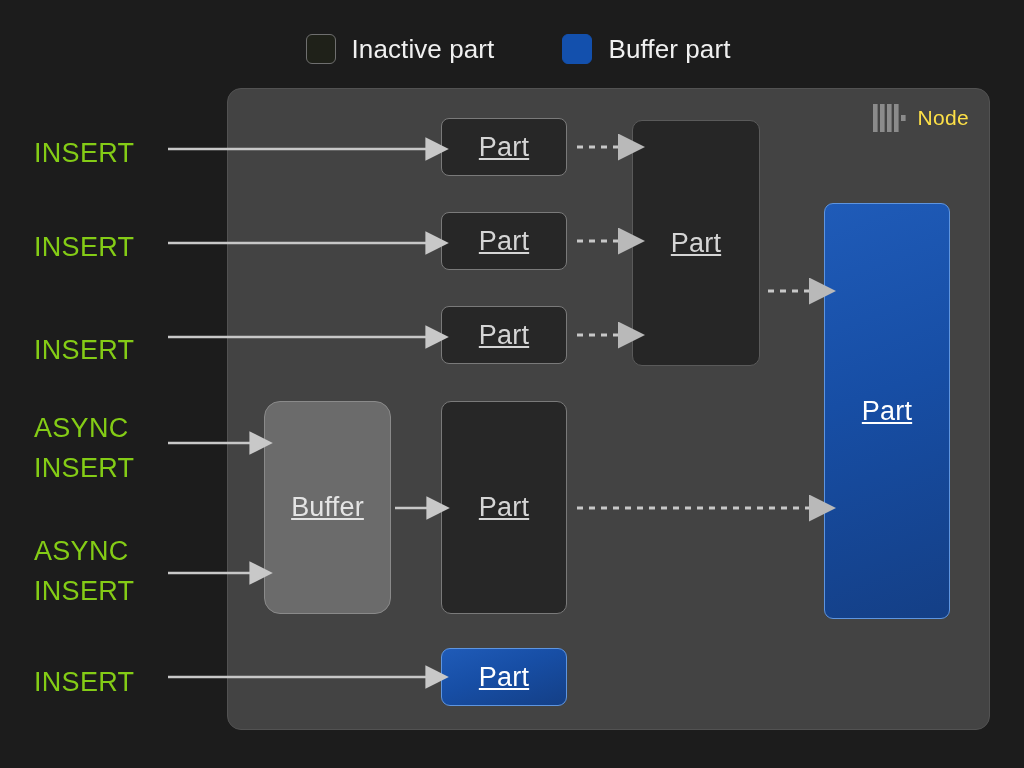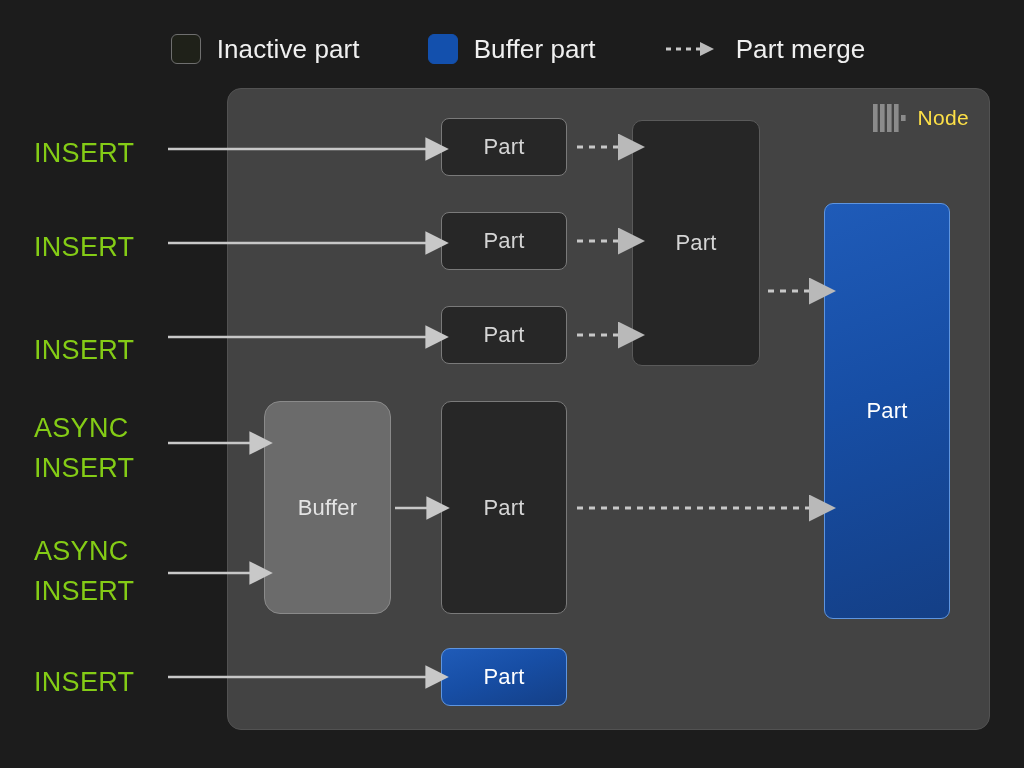--- a/index.html
+++ b/index.html
@@ -96,22 +96,23 @@
   }
 
   
   .box {
     position: absolute;
     box-sizing: border-box;
     display: flex;
     align-items: center;
     justify-content: center;
     border-radius: 8px;
-    font-size: 22px;
+    font-size: 27px;
     letter-spacing: 0.2px;
+    text-decoration: underline;
   }
   .box.part-inactive {
     background: #272727;
     border: 1.5px solid #7a7a7a;
     color: #d5d5d5;
   }
   .box.part-merged {
     background: #262626;
     border: 1px solid #5a5a5a;
     color: #d5d5d5;
@@ -155,27 +156,20 @@
 <div id="stage">
 
   <div class="legend">
     <div class="legend-item">
       <span class="swatch inactive"></span>
       <span class="legend-label">Inactive part</span>
     </div>
     <div class="legend-item">
       <span class="swatch active"></span>
       <span class="legend-label">Buffer part</span>
-    </div>
-    <div class="legend-item">
-      <svg class="merge-glyph" viewBox="0 0 56 18">
-        <line x1="2" y1="9" x2="36" y2="9" stroke="#c8c8c8" stroke-width="3.2" stroke-dasharray="5 5"></line>
-        <polygon points="36,2 50,9 36,16" fill="#b9b9b9"></polygon>
-      </svg>
-      <span class="legend-label">Part merge</span>
     </div>
   </div>
 
   <div class="node-box">
     <div class="node-label">
       <svg class="ch-logo" width="36" height="30" viewBox="0 0 36 30">
         <rect x="1" y="1" width="4.6" height="28" fill="#8b8b8b"></rect>
         <rect x="8" y="1" width="4.6" height="28" fill="#8b8b8b"></rect>
         <rect x="15" y="1" width="4.6" height="28" fill="#8b8b8b"></rect>
         <rect x="22" y="1" width="4.6" height="28" fill="#8b8b8b"></rect>

